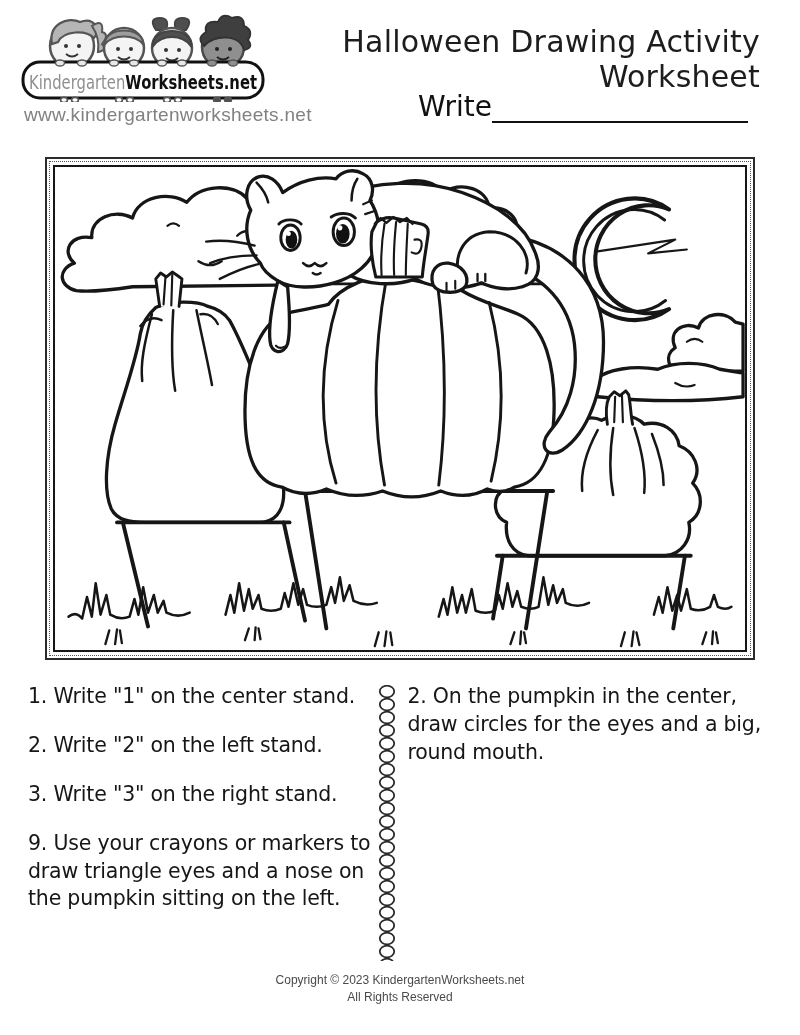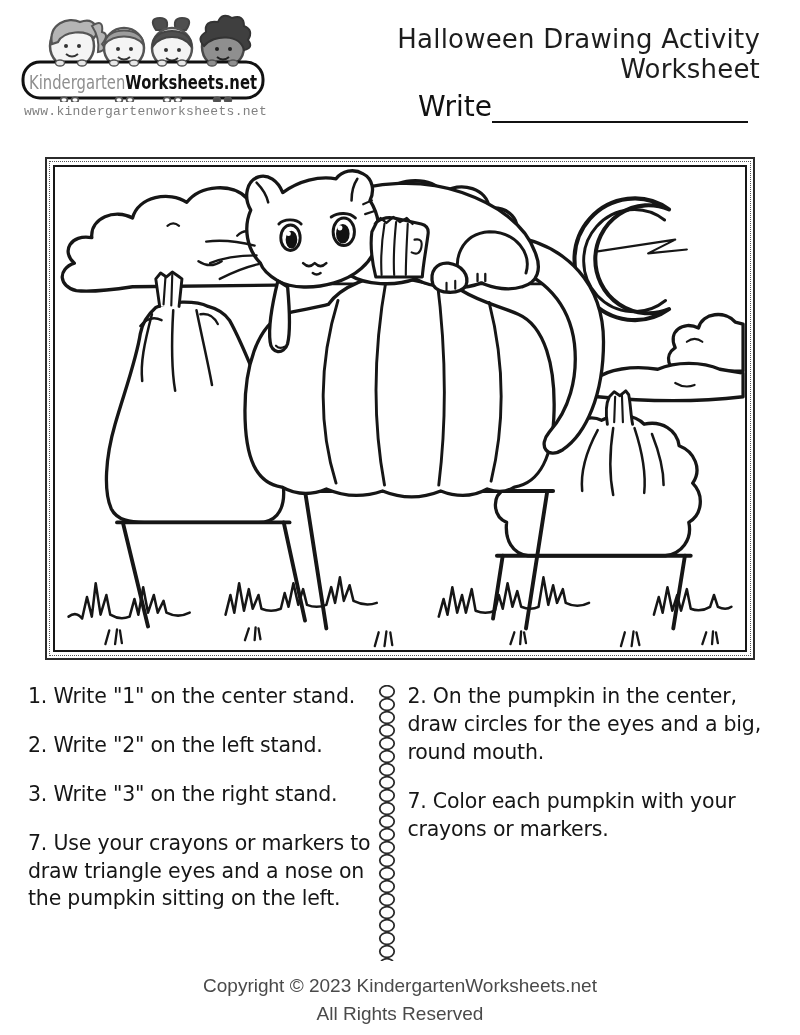--- a/index.html
+++ b/index.html
@@ -1,40 +1,40 @@
 <!DOCTYPE html>
 <html><head>
 <meta charset="utf-8">
 <style>
   html,body{margin:0;padding:0;background:#fff;}
   body{width:800px;height:1035px;position:relative;font-family:"DejaVu Sans",sans-serif;color:#161616;overflow:hidden;}
 
   
   .logo-wrap{position:absolute;left:20px;top:8px;width:246px;height:94px;}
-  .logo-url{position:absolute;left:24px;top:104px;font-size:13px;color:#818181;letter-spacing:.3px;font-family:Liberation Mono, monospace;}
-  .title{position:absolute;left:268px;top:24px;width:492px;text-align:right;font-size:26px;letter-spacing:.2px;color:#1d1d1d;}
+  .logo-url{position:absolute;left:24px;top:104px;font-size:19px;color:#818181;letter-spacing:.3px;font-family:Liberation Sans, sans-serif;}
+  .title{position:absolute;left:268px;top:24px;width:492px;text-align:right;font-size:30px;letter-spacing:.2px;color:#1d1d1d;}
   .name-row{position:absolute;left:418px;top:90px;width:342px;font-size:28px;color:#111;}
   .name-line{display:inline-block;width:256px;border-bottom:2px solid #111;height:30px;vertical-align:bottom;}
 
   
   .frame{position:absolute;left:45px;top:157px;width:710px;height:503px;border:2px solid #2b2b2b;box-sizing:border-box;}
   .frame-mid{position:absolute;inset:2px;border:1.5px dotted #555;}
   .frame-in{position:absolute;inset:3px;border:2.5px solid #161616;}
   .scene{position:absolute;inset:0;width:100%;height:100%;}
 
   
   .instructions{position:absolute;left:28px;top:683px;width:764px;display:flex;align-items:flex-start;}
   .col{font-size:20.5px;line-height:1.36;letter-spacing:-0.2px;color:#161616;}
   .col p{margin:0 0 21px 0;}
   .col-left{width:352px;}
   .col-right{width:392px;padding-left:6px;}
   .divider{width:24px;height:276px;margin:2px 2px 0 2px;flex:0 0 auto;}
 
   
-  .footer{position:absolute;left:0;top:972px;width:800px;text-align:center;font-family:"Liberation Sans",sans-serif;color:#4a4a4a;font-size:19px;line-height:1.45;}
+  .footer{position:absolute;left:0;top:972px;width:800px;text-align:center;font-family:"Liberation Sans",sans-serif;color:#4a4a4a;font-size:12px;line-height:1.45;}
 </style>
 </head>
 <body>
 
 <div class="logo-wrap">
   <svg width="246" height="94" viewBox="0 0 246 94">
 
     <g>
       <circle cx="52" cy="38" r="22" fill="#f4f4f4" stroke="#555" stroke-width="2.5"></circle>
       <path d="M32 36 C28 16 48 8 60 14 C76 8 80 24 74 30 C66 22 44 22 38 34 Z" fill="#b5b5b5" stroke="#555" stroke-width="2.2"></path>
@@ -223,32 +223,31 @@
   </svg>
  </div>
  </div>
 </div>
 
 <div class="instructions">
   <div class="col col-left">
     <p>1. Write "1" on the center stand.</p>
     <p>2. Write "2" on the left stand.</p>
     <p>3. Write "3" on the right stand.</p>
-    <p>7. Use your crayons or markers to draw triangle eyes and a nose on the pumpkin sitting on the left.</p>
+    <p>9. Use your crayons or markers to draw triangle eyes and a nose on the pumpkin sitting on the left.</p>
   </div>
   <svg class="divider" viewBox="0 0 24 276">
     <defs>
       <pattern id="coilpat" width="24" height="13" patternUnits="userSpaceOnUse">
         <ellipse cx="12" cy="6.5" rx="7.2" ry="5.8" fill="none" stroke="#2a2a2a" stroke-width="1.8"></ellipse>
       </pattern>
     </defs>
     <rect x="0" y="0" width="24" height="276" fill="url(#coilpat)"></rect>
   </svg>
   <div class="col col-right">
     <p>2. On the pumpkin in the center, draw circles for the eyes and a big, round mouth.</p>
-    <p>7. Color each pumpkin with your crayons or markers.</p>
   </div>
 </div>
 
 <div class="footer">
   <div>Copyright © 2023 KindergartenWorksheets.net</div>
   <div>All Rights Reserved</div>
 </div>
 
 </body></html>

